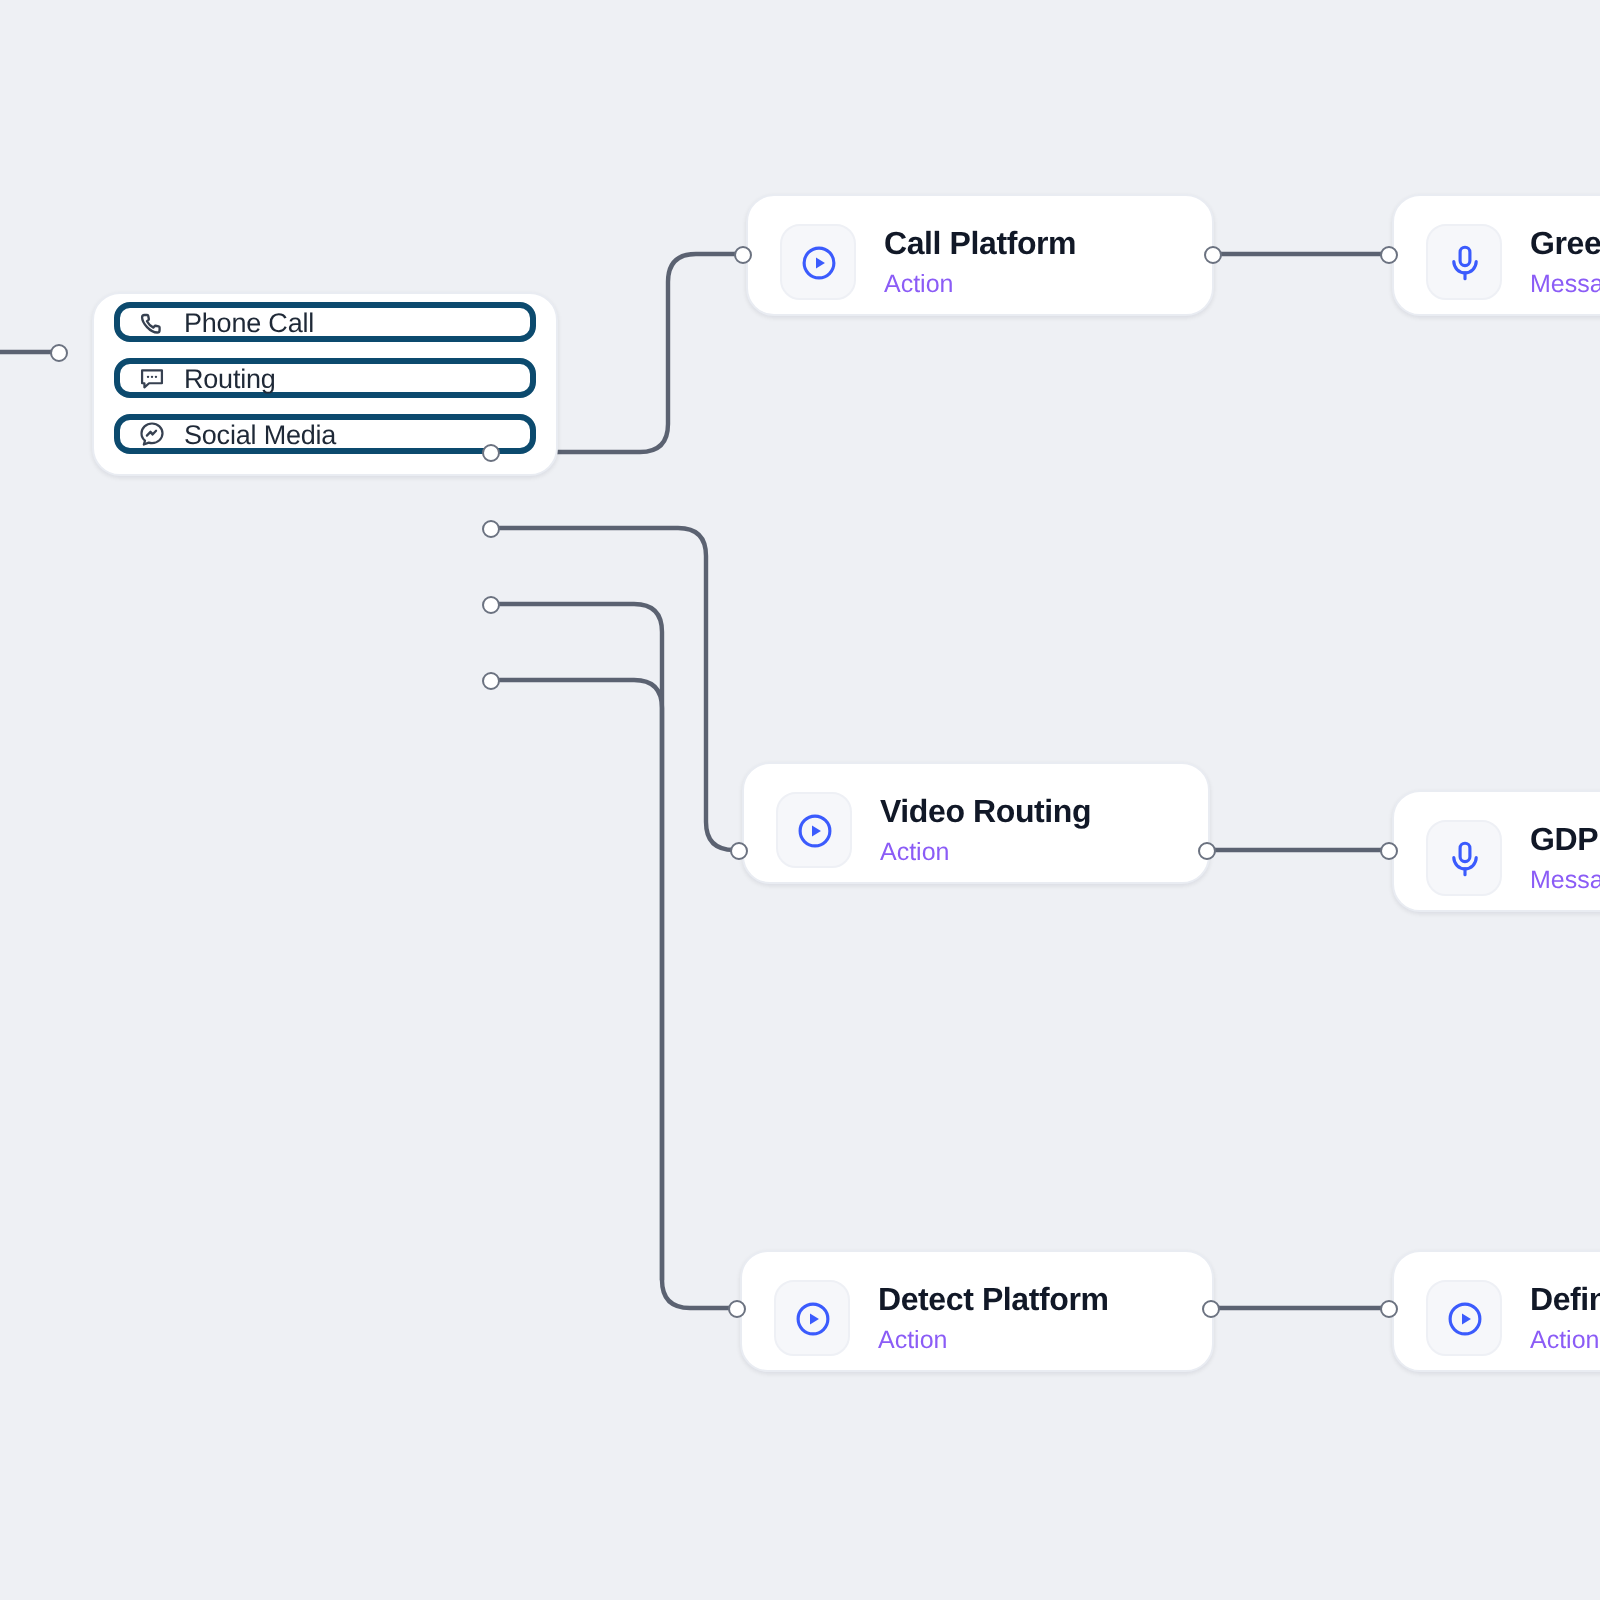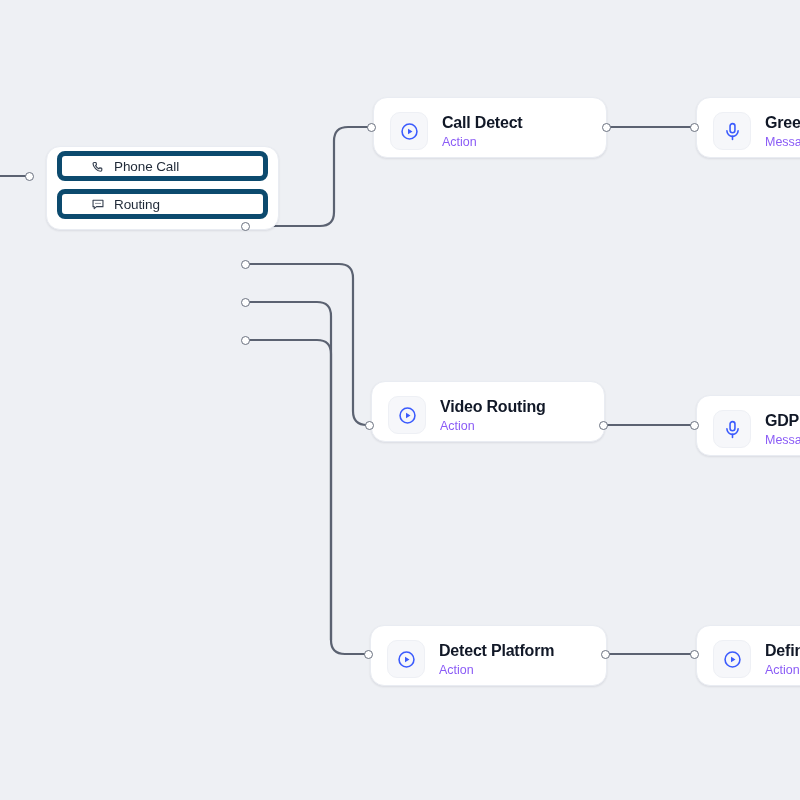--- a/index.html
+++ b/index.html
@@ -83,28 +83,28 @@
   }
   .decision .node-head { padding: 16px 16px 6px 16px; }
   .options {
     display: flex;
     flex-direction: column;
     gap: 8px;
     padding: 4px 10px 0 10px;
   }
   .option {
     position: relative;
-    height: 30px;
-    border: 5px solid #0c4a6e;
+    height: 20px;
+    border: 3px solid #0c4a6e;
     border-radius: 8px;
     background: #ffffff;
     display: flex;
     align-items: center;
     gap: 9px;
-    padding: 0 28px;
+    padding: 0 8px;
     box-sizing: border-box;
   }
   .option-label {
     font-size: 13.5px;
     color: #1f2937;
     letter-spacing: -0.1px;
     white-space: nowrap;
   }
   .option-icon {
     width: 15px;
@@ -193,34 +193,43 @@
           <svg width="14" height="14" viewBox="0 0 24 24" fill="none" stroke="#374151" stroke-width="1.9" stroke-linecap="round" stroke-linejoin="round">
             <path d="M3.5 5.5h17v11h-11l-4 3.5v-3.5h-2z"></path>
             <circle cx="8.6" cy="11" r="1" fill="#374151" stroke="none"></circle>
             <circle cx="12" cy="11" r="1" fill="#374151" stroke="none"></circle>
             <circle cx="15.4" cy="11" r="1" fill="#374151" stroke="none"></circle>
           </svg>
         </span>
         <span class="option-label">Routing</span>
       </div>
 
+      <div class="option">
+        <span class="option-icon">
+          <svg width="14" height="14" viewBox="0 0 24 24" fill="none" stroke="#374151" stroke-width="1.9" stroke-linecap="round" stroke-linejoin="round">
+            <path d="M12 3c5 0 9 3.7 9 8.4 0 4.7-4 8.4-9 8.4a10 10 0 0 1-2.8-.4L5 21l1-3.3A8 8 0 0 1 3 11.4C3 6.7 7 3 12 3z"></path>
+            <path d="M7.6 13.4l3.1-3.3 2 2 2.8-2.9-3 3.3-2-2z"></path>
+          </svg>
+        </span>
+        <span class="option-label">Social Media</span>
+      </div>
 
     </div>
   </div>
 
   <div class="node" style="left:373px; top:97px; width:234px; height:61px;">
     <div class="node-head">
       <span class="node-icon">
         <svg width="21" height="21" viewBox="0 0 24 24" fill="none" stroke="#3b5bfd" stroke-width="1.8" stroke-linejoin="round">
           <circle cx="12" cy="12" r="8.5"></circle>
           <path d="M10.3 8.9 L15.4 12 L10.3 15.1 Z" fill="#3b5bfd" stroke="none"></path>
         </svg>
       </span>
       <span class="node-text">
-        <span class="node-title">Call Detect</span>
+        <span class="node-title">Call Platform</span>
         <span class="node-sub">Action</span>
       </span>
     </div>
   </div>
 
   <div class="node" style="left:696px; top:97px; width:234px; height:61px;">
     <div class="node-head">
       <span class="node-icon">
         <svg width="21" height="21" viewBox="0 0 24 24" fill="none" stroke="#3b5bfd" stroke-width="1.8" stroke-linecap="round" stroke-linejoin="round">
           <rect x="9.2" y="3" width="5.6" height="10.5" rx="2.8"></rect>

